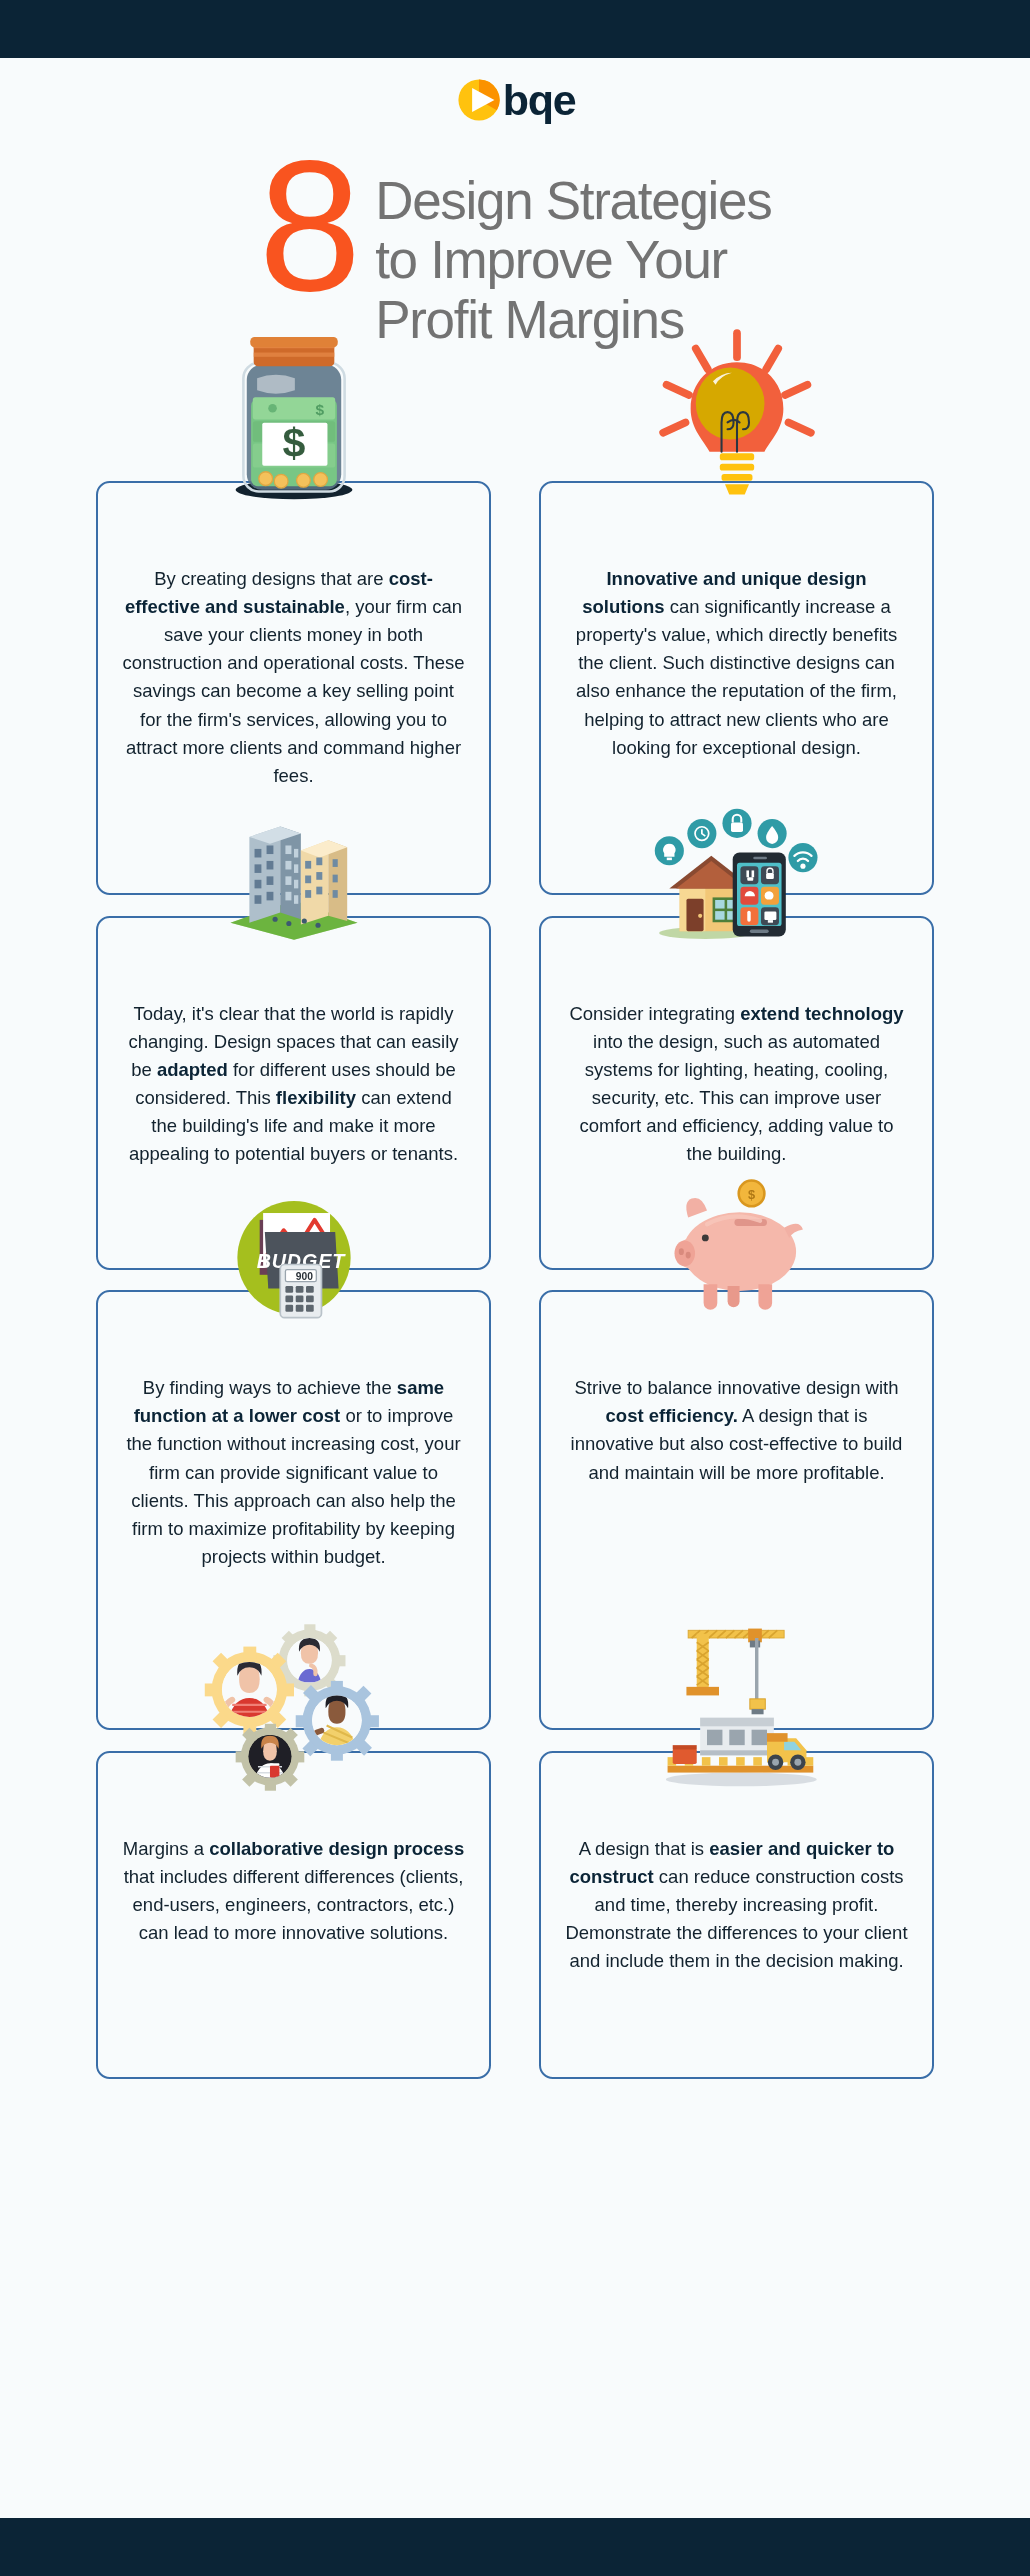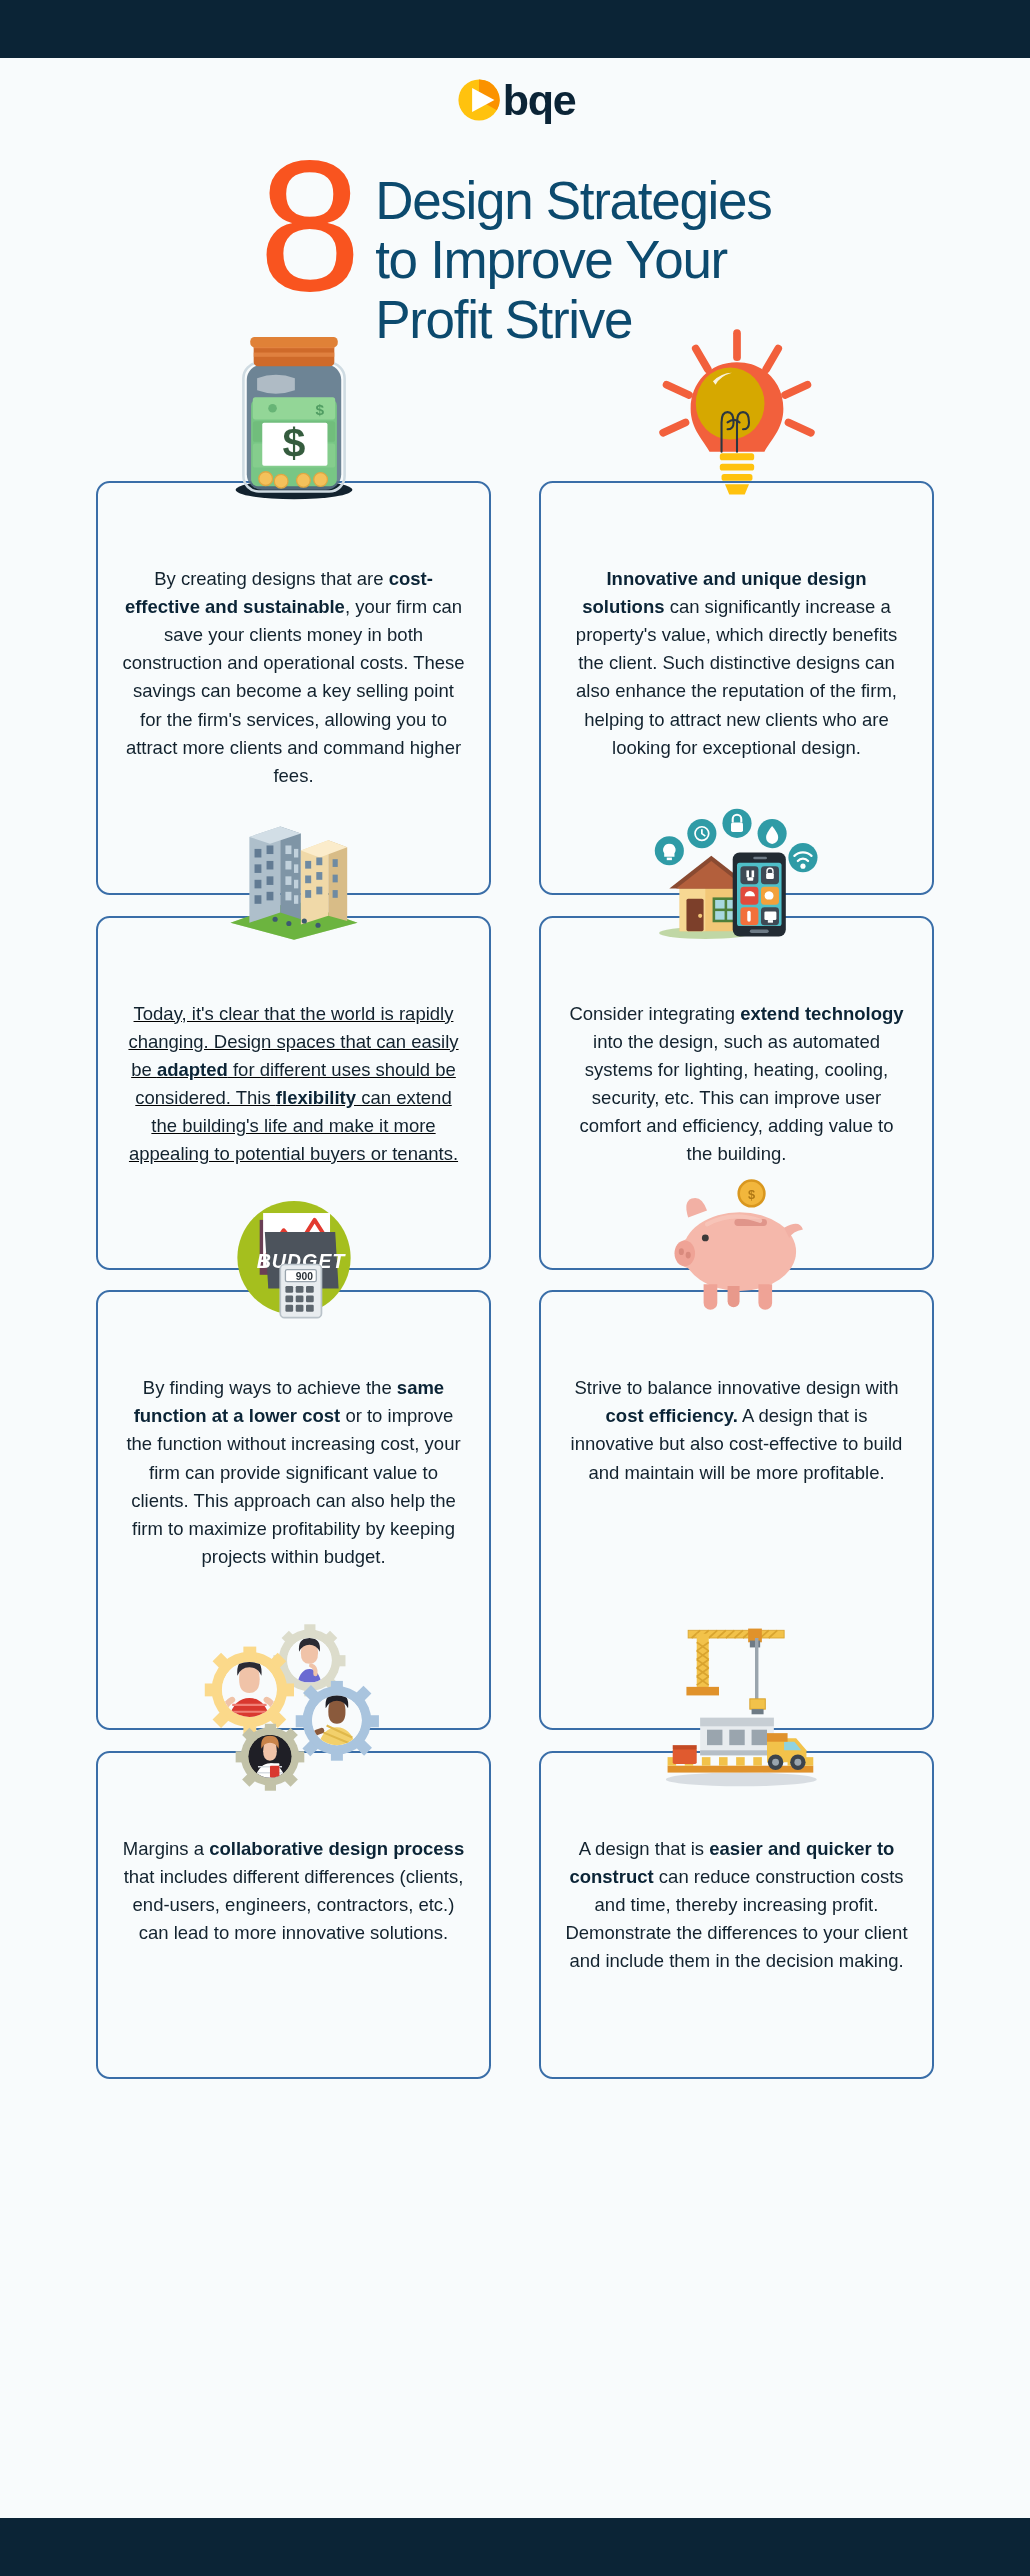--- a/index.html
+++ b/index.html
@@ -37,21 +37,21 @@
     position: absolute; top: 159px; left: 0; width: 1030px;
     display: flex; justify-content: center; align-items: flex-start;
   }
   .headline-inner { display: flex; align-items: flex-start; gap: 20.6px; }
   .big-number {
     font-size: 185px; line-height: 0.86; color: #f9541f; font-weight: 400;
     letter-spacing: -6.9px; margin-top: -12px;
     font-family: "Liberation Sans", sans-serif;
   }
   .headline-lines {
-    font-size: 53px; line-height: 1.12; color: #0c4a6e; font-weight: 400;
+    font-size: 53px; line-height: 1.12; color: #737373; font-weight: 400;
     letter-spacing: -1.3px; padding-top: 12px;
     font-family: "Liberation Sans", sans-serif;
   }
 
   
   .grid {
     position: absolute; top: 481px; left: 96px; width: 838px;
   }
   .row { display: flex; gap: 48px; margin-bottom: 20.6px; position: relative; }
   .cell { width: 395px; position: relative; }
@@ -78,21 +78,21 @@
     position: absolute;
     left: 50%;
     transform: translateX(-50%);
     z-index: 3;
     pointer-events: none;
   }
 
   
   .h1 { min-height: 414px; }
   .h2 { min-height: 414px; }
-  .h3 { min-height: 354px; text-decoration: underline; }
+  .h3 { min-height: 354px; }
   .h4 { min-height: 354px; }
   .h5 { min-height: 440px; }
   .h6 { min-height: 440px; }
   .h7 { min-height: 328px; }
   .h8 { min-height: 328px; }
 
   svg { display: block; overflow: visible; }
 </style>
 </head>
 <body>
@@ -114,21 +114,21 @@
     </span>
     <span class="logo-text">bqe</span>
   </div>
 
   <div class="headline">
     <div class="headline-inner">
       <div class="big-number">8</div>
       <div class="headline-lines">
         <div>Design Strategies</div>
         <div>to Improve Your</div>
-        <div>Profit Strive</div>
+        <div>Profit Margins</div>
       </div>
     </div>
   </div>
 
   <div class="grid">
 
     <div class="row">
 
       <div class="cell">
         <div class="art" style="top:-151px;">

